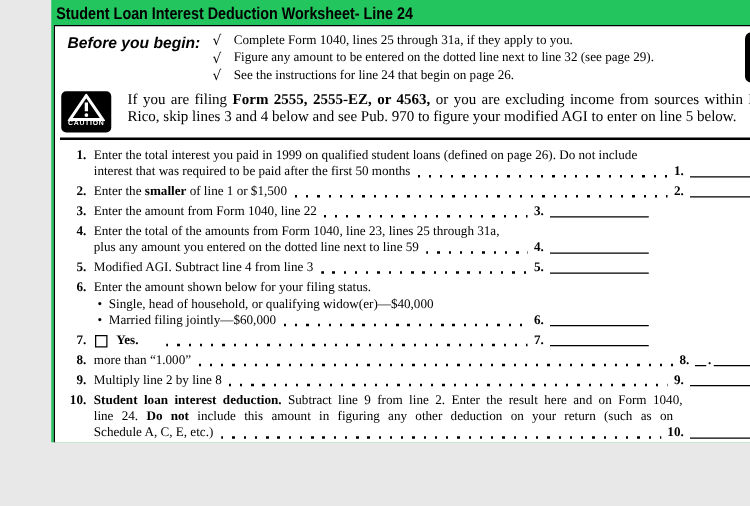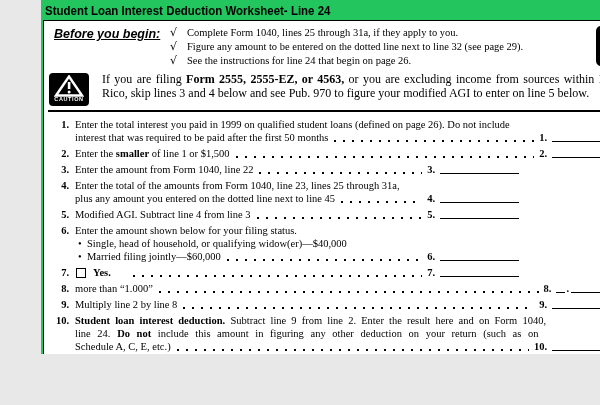--- a/index.html
+++ b/index.html
@@ -13,21 +13,21 @@
   .title { font-family:"Liberation Sans", sans-serif; font-weight:bold; font-size:13.5px;
            transform:scaleX(.85); transform-origin:left; white-space:nowrap; }
   .keep { font-style:italic; font-weight:bold; font-size:11.5px; white-space:nowrap; }
   
   .wbox { position:absolute; left:2px; right:3px; top:20px; height:382px;
           border:1.5px solid #000; border-bottom:4.5px solid #000;
           padding:5px 6px 0 4px; overflow:hidden; background:#fff; }
   
   .before { display:flex; margin-bottom:4px; }
   .before-label { width:122px; padding:1px 0 0 6px; font-family:"Liberation Sans", sans-serif;
-                  font-style:italic; font-weight:bold; font-size:12.5px; flex-shrink:0;text-decoration:underline; }
+                  font-style:italic; font-weight:bold; font-size:12.5px; flex-shrink:0; }
   .before-items { flex:1; }
   .bitem { display:flex; font-size:10.5px; line-height:14px; }
   .check { width:17px; flex-shrink:0; font-family:"DejaVu Sans", sans-serif; font-size:11px; }
   .pencil-box { width:33px; height:40px; background:#000; border-radius:5px; color:#fff;
                 display:flex; align-items:center; justify-content:center; margin:0 2px 0 8px;
                 font-family:"DejaVu Sans", sans-serif; font-size:21px; flex-shrink:0; }
   
   .caution { display:flex; margin-bottom:4px; }
   .cicon { width:40px; height:33px; background:#000; border-radius:4px; margin:1px 13px 0 1px;
            display:flex; flex-direction:column; align-items:center; flex-shrink:0; }
@@ -150,21 +150,21 @@
           <span class="spacer"></span>
         </div>
       </div>
     </div>
 
     <div class="item">
       <div class="wnum">4.</div>
       <div class="ibody">
         <div class="trow">Enter the total of the amounts from Form 1040, line 23, lines 25 through 31a,</div>
         <div class="frow">
-          <span class="tx">plus any amount you entered on the dotted line next to line 45</span>
+          <span class="tx">plus any amount you entered on the dotted line next to line 59</span>
           <span class="dots"></span>
           <span class="entry">
             <span class="elabel">4.</span>
             <span class="eline"></span>
           </span>
           <span class="spacer"></span>
         </div>
       </div>
     </div>
 

